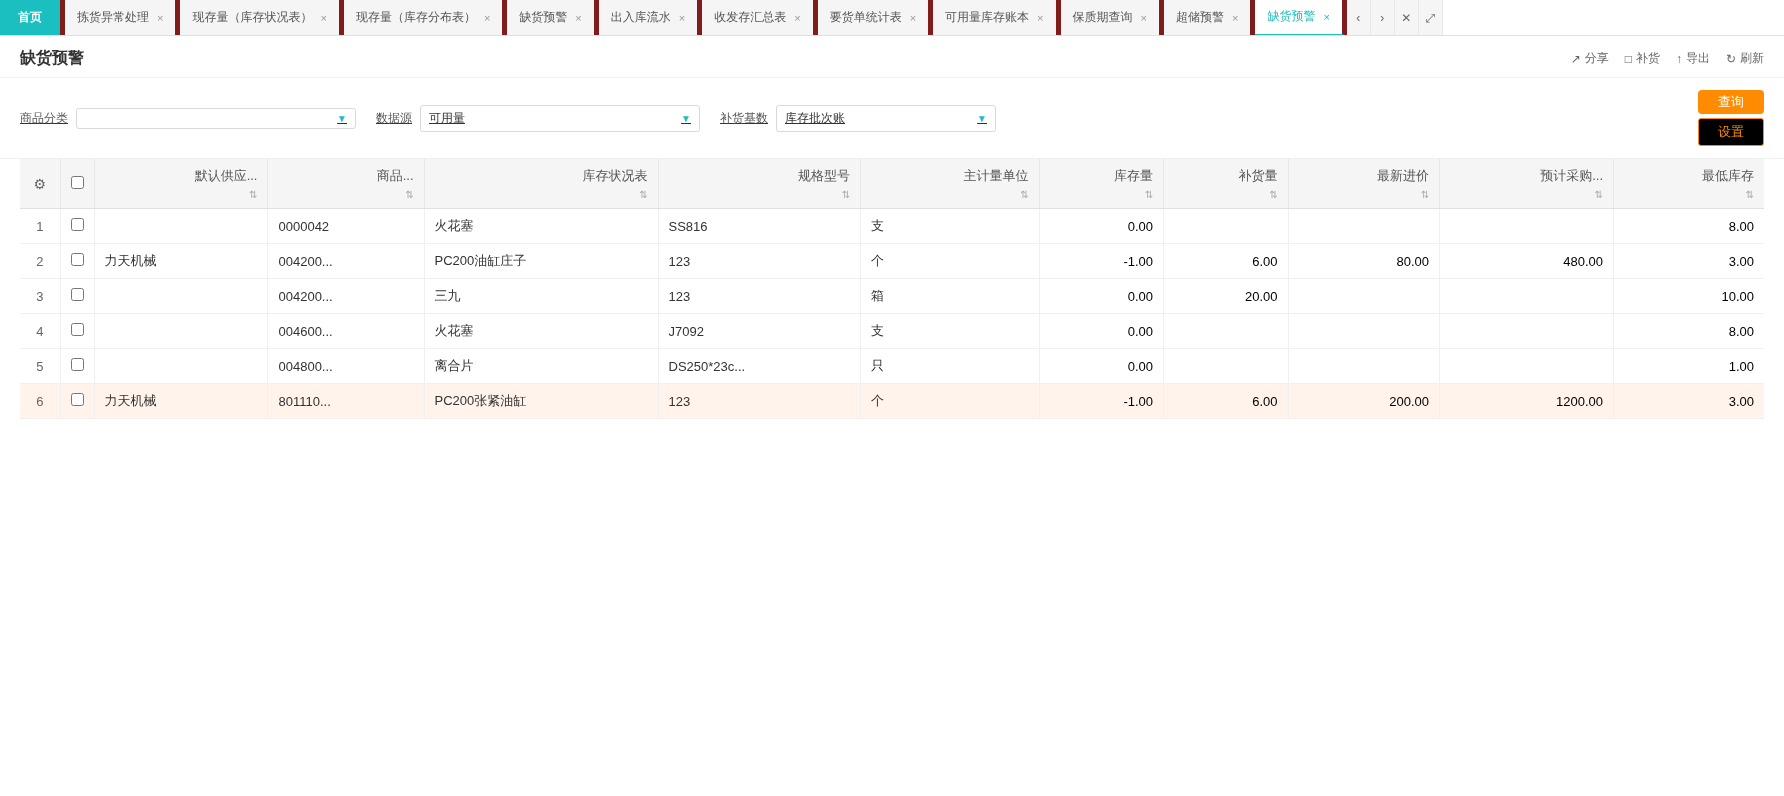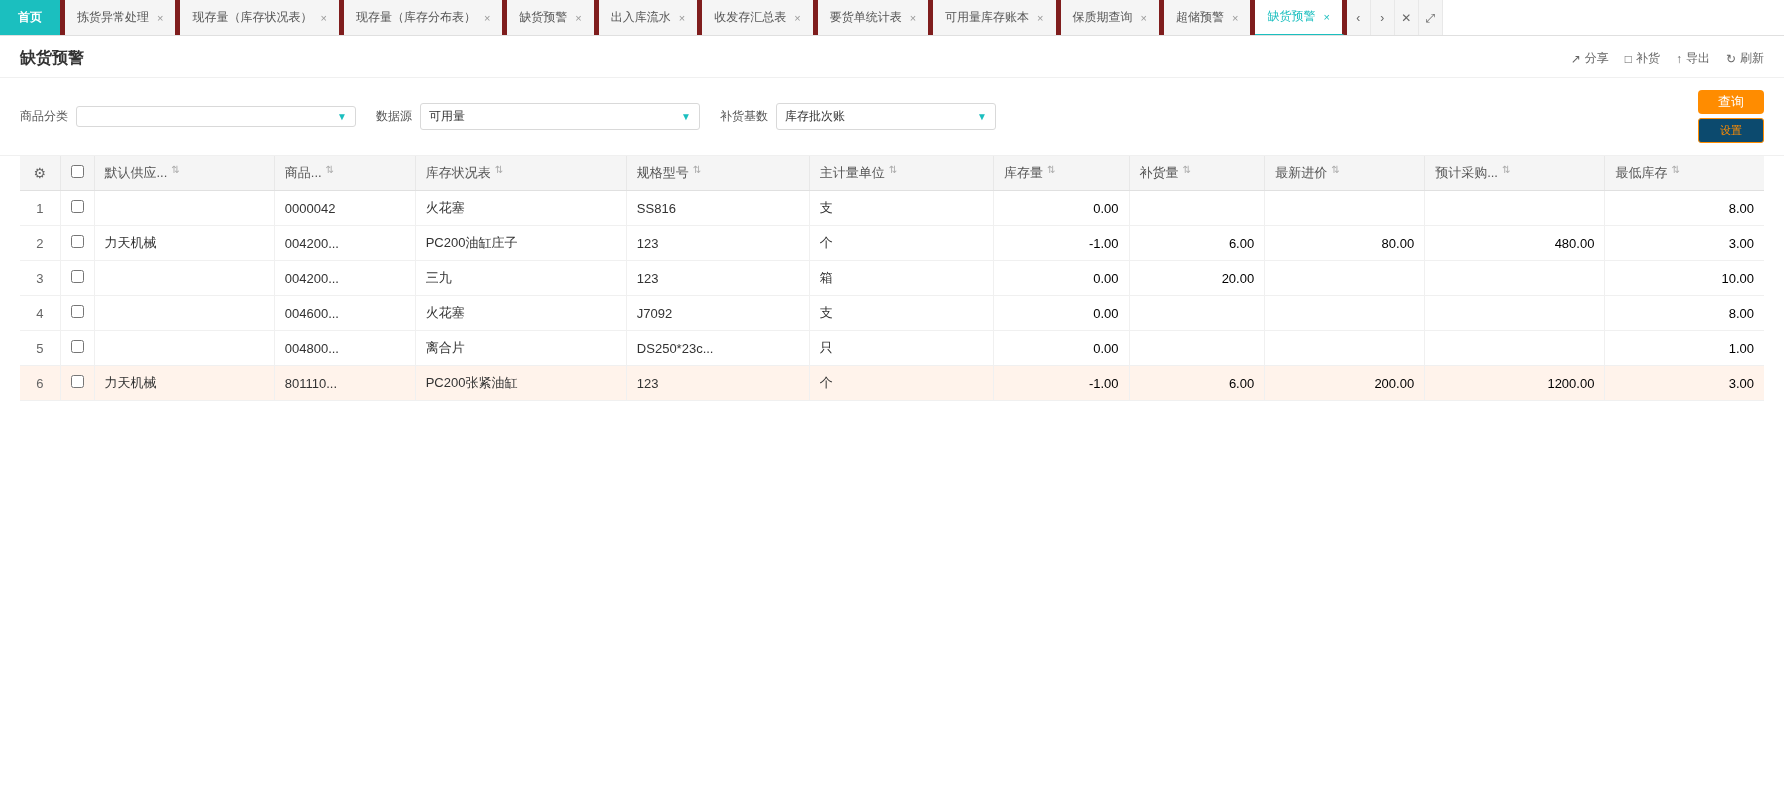--- a/index.html
+++ b/index.html
@@ -98,20 +98,21 @@
       display: flex;
       align-items: center;
       padding: 12px 20px;
       gap: 20px;
       border-bottom: 1px solid #f0f0f0;
     }
     .filter-group {
       display: flex;
       align-items: center;
       gap: 8px;
+      text-decoration: underline;
     }
     .filter-label {
       font-size: 12px;
       color: #555;
       white-space: nowrap;
     }
     .filter-select {
       display: flex;
       align-items: center;
       border: 1px solid #d9d9d9;
@@ -134,27 +135,27 @@
     .btn-query {
       background: #ff8c00;
       color: #fff;
       border: none;
       border-radius: 4px;
       padding: 3px 20px;
       cursor: pointer;
       font-size: 13px;
     }
     .btn-settings {
-      background: #0c4a6e;
+      background: #000000;
       color: #ff8c00;
       border: 1px solid #ff8c00;
       border-radius: 3px;
       padding: 4px 18px;
       cursor: pointer;
-      font-size: 11px;
+      font-size: 13px;
     }
 
     
     .table-wrapper {
       padding: 0 20px;
       overflow-x: auto;
     }
     table {
       width: 100%;
       border-collapse: collapse;
@@ -179,23 +180,24 @@
     }
     tbody tr.highlight { background: #fff3eb; }
     tbody td {
       padding: 8px 10px;
       color: #333;
       border-right: 1px solid #f0f0f0;
     }
     tbody td:last-child { border-right: none; }
     .th-sort {
       display: flex;
-      align-items: flex-start;
+      align-items: flex-end;
       gap: 4px;
       cursor: pointer;
+      flex-direction: column;
     }
     .sort-icon { color: #aaa; font-size: 10px; }
     .gear-icon { font-size: 14px; color: #666; cursor: pointer; }
     .checkbox-cell { width: 30px; text-align: center; }
     .num-cell { color: #000000; text-align: right; }
     .row-num { color: #666; text-align: center; }
     input[type="checkbox"] { cursor: pointer; }
   </style>
 </head>
 <body>

